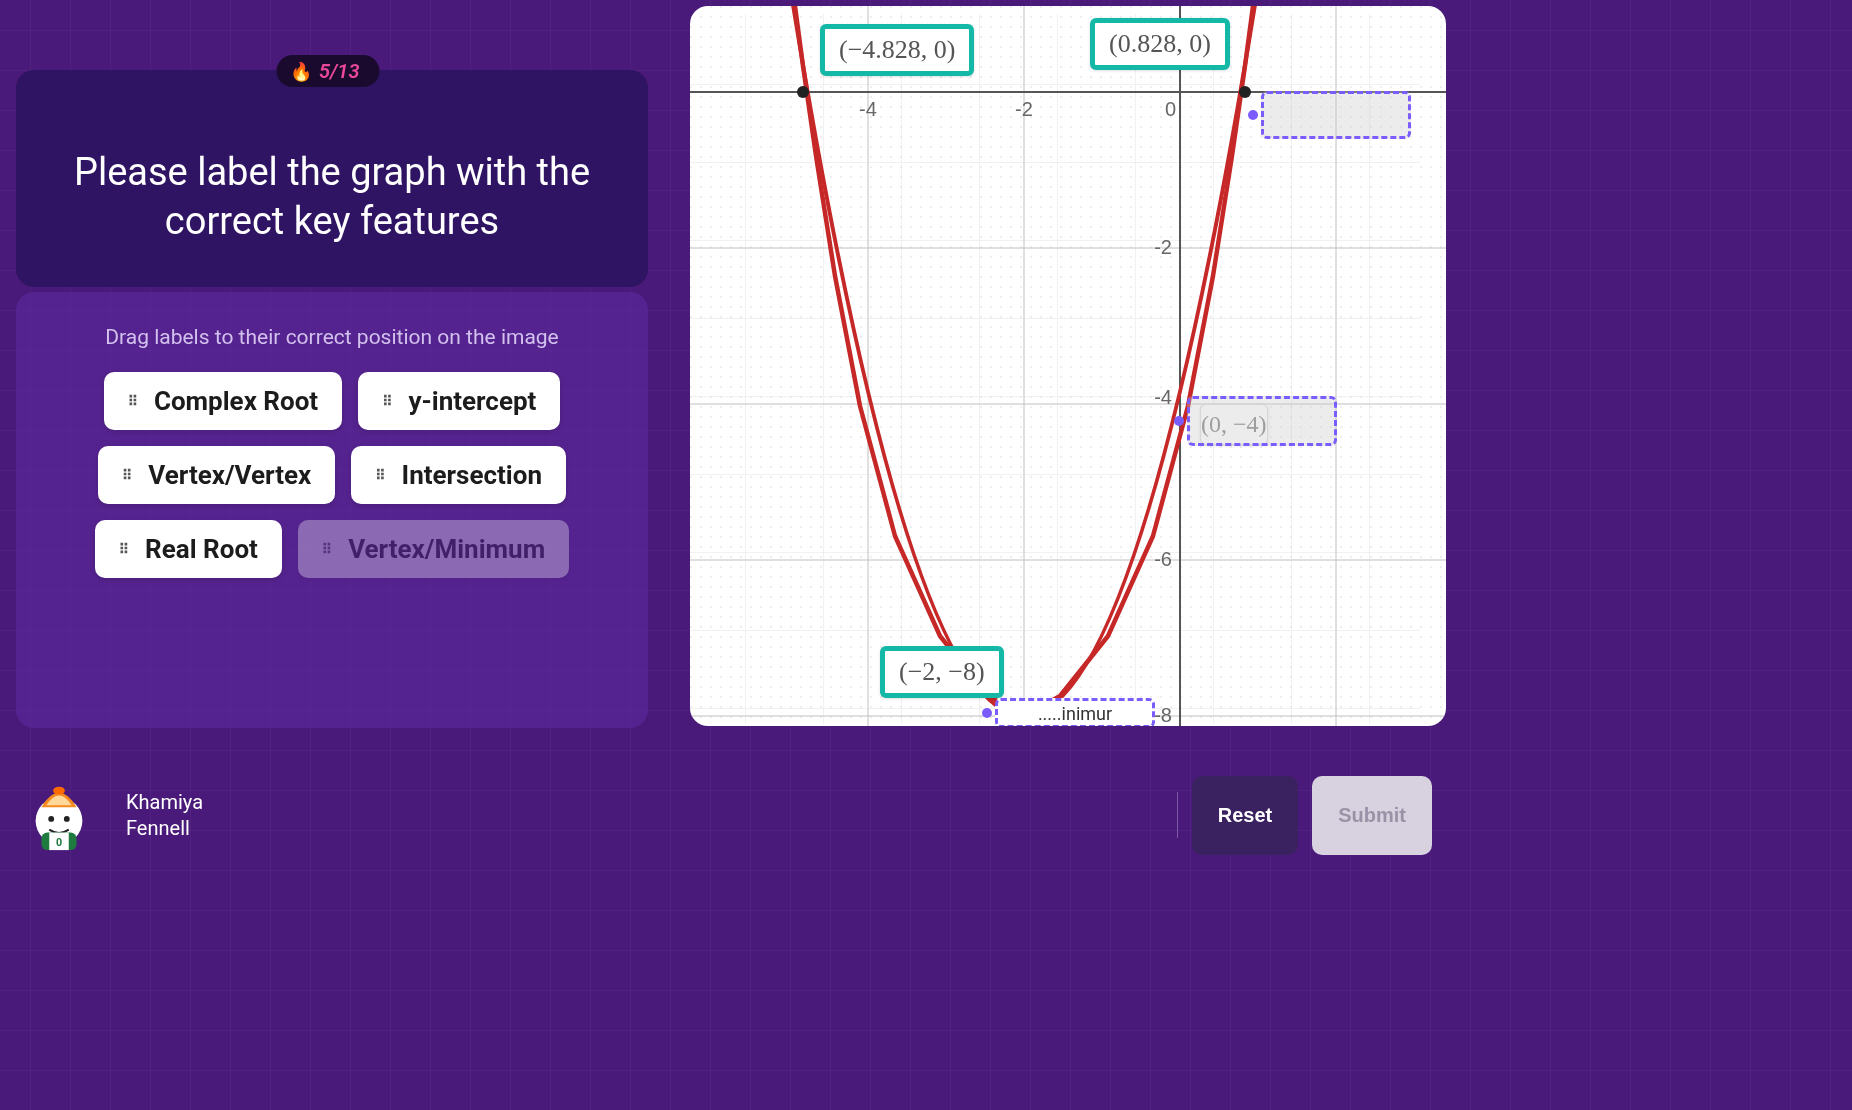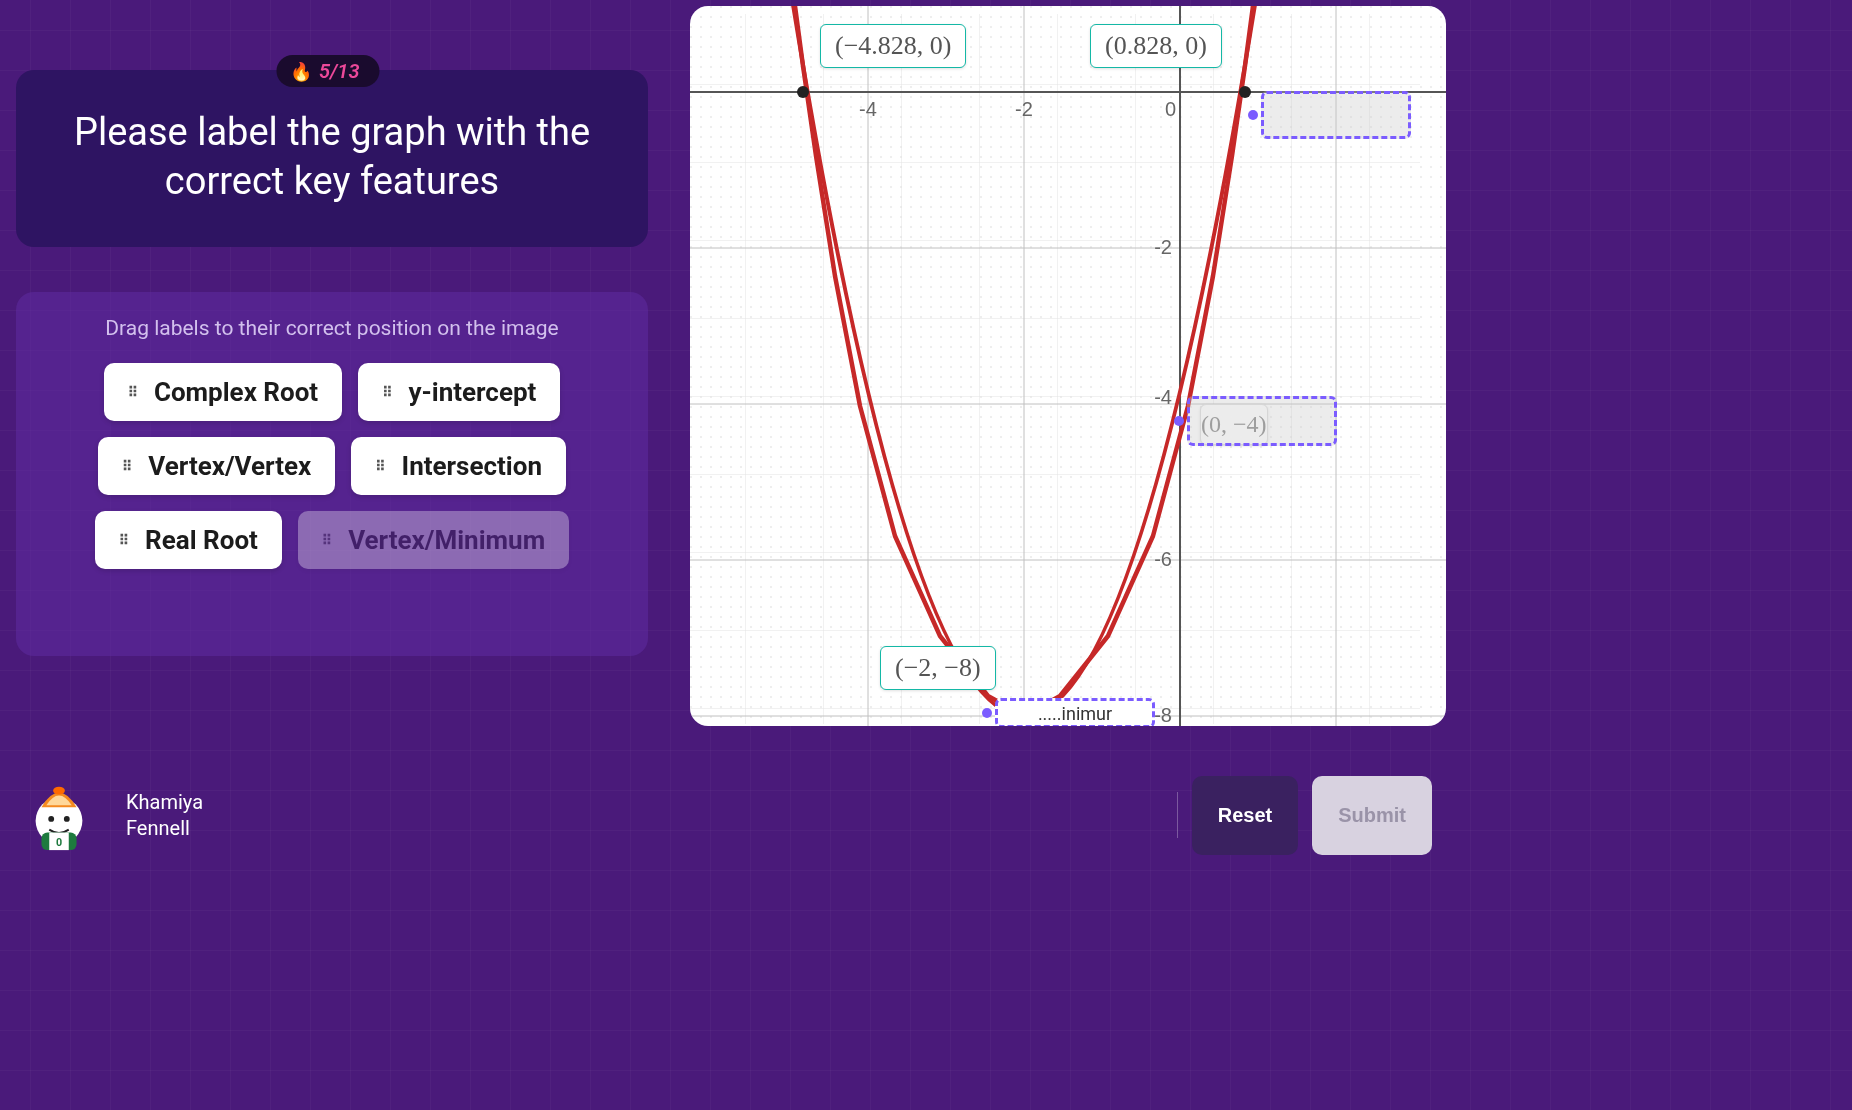--- a/index.html
+++ b/index.html
@@ -28,52 +28,52 @@
     display: flex; align-items: center; gap: 6px; z-index: 3;
   }
   .progress-pill .flame { color: #ff6a00; font-size: 18px; }
   .progress-pill .count { color: #ec4899; font-size: 20px; font-weight: 600; font-style: italic; }
 
   .prompt-card {
     position: absolute; top: 70px; left: 8px; right: 0;
     background: #2e1462; border-radius: 18px;
     padding: 38px 30px 40px; text-align: center;
   }
-  .prompt-card h1 { font-size: 38px; font-weight: 400; line-height: 1.3; }
+  .prompt-card h1 { font-size: 38px; font-weight: 400; line-height: 1.3; margin-top: 40px; }
 
   .drag-card {
-    position: absolute; top: 292px; left: 8px; right: 0; height: 364px;
+    position: absolute; top: 292px; left: 8px; right: 0; height: 436px;
     background: rgba(94,44,160,0.55); border-radius: 18px;
-    padding: 21px 24px 10px; text-align: center; overflow: hidden;
+    padding: 30px 24px 10px; text-align: center; overflow: hidden;
   }
   .drag-card p { color: #d2c0ed; font-size: 21px; line-height: 1.5; margin-bottom: 18px; }
   .labels { display: flex; flex-wrap: wrap; justify-content: center; gap: 16px; }
   .label-chip {
     background: #fff; color: #1c1c1c; border-radius: 10px;
     padding: 14px 24px; font-size: 26px; font-weight: 700;
     display: flex; align-items: center; gap: 14px; cursor: grab;
     box-shadow: 0 2px 5px rgba(0,0,0,0.15);
   }
   .label-chip .grip { color: #555; font-size: 14px; letter-spacing: 2px; line-height: 6px; }
   .label-chip.ghost { opacity: 0.32; }
 
   
   .graph-panel {
     position: absolute; top: 6px; right: 6px; width: 756px; height: 720px;
     background: #fff; border-radius: 18px; overflow: hidden;
   }
   .graph-panel svg { width: 100%; height: 100%; display: block; }
 
   .coord-label {
-    position: absolute; background: #fff; border: 1px solid #14b8a6; border-radius: 6px;
+    position: absolute; background: #fff; border: 5px solid #14b8a6; border-radius: 6px;
     padding: 6px 14px; color: #555; font-family: Georgia, serif; font-size: 26px;
     box-shadow: 0 1px 3px rgba(0,0,0,0.12);
   }
   #cl1 { top: 18px; left: 130px; }
-  #cl2 { top: 18px; left: 400px; font-family: Liberation Serif, serif; }
+  #cl2 { top: 12px; left: 400px; font-family: Liberation Serif, serif; }
   #cl3 { top: 640px; left: 190px; }
 
   .y-int-label {
     position: absolute; background: #fff; border: 1px solid #ddd; border-radius: 6px;
     padding: 6px 0; color: #888; font-family: Georgia, serif; font-size: 24px;
     box-shadow: 0 1px 3px rgba(0,0,0,0.12);
   }
   #cl4 { top: 398px; left: 510px; }
 
   .drop-zone {

